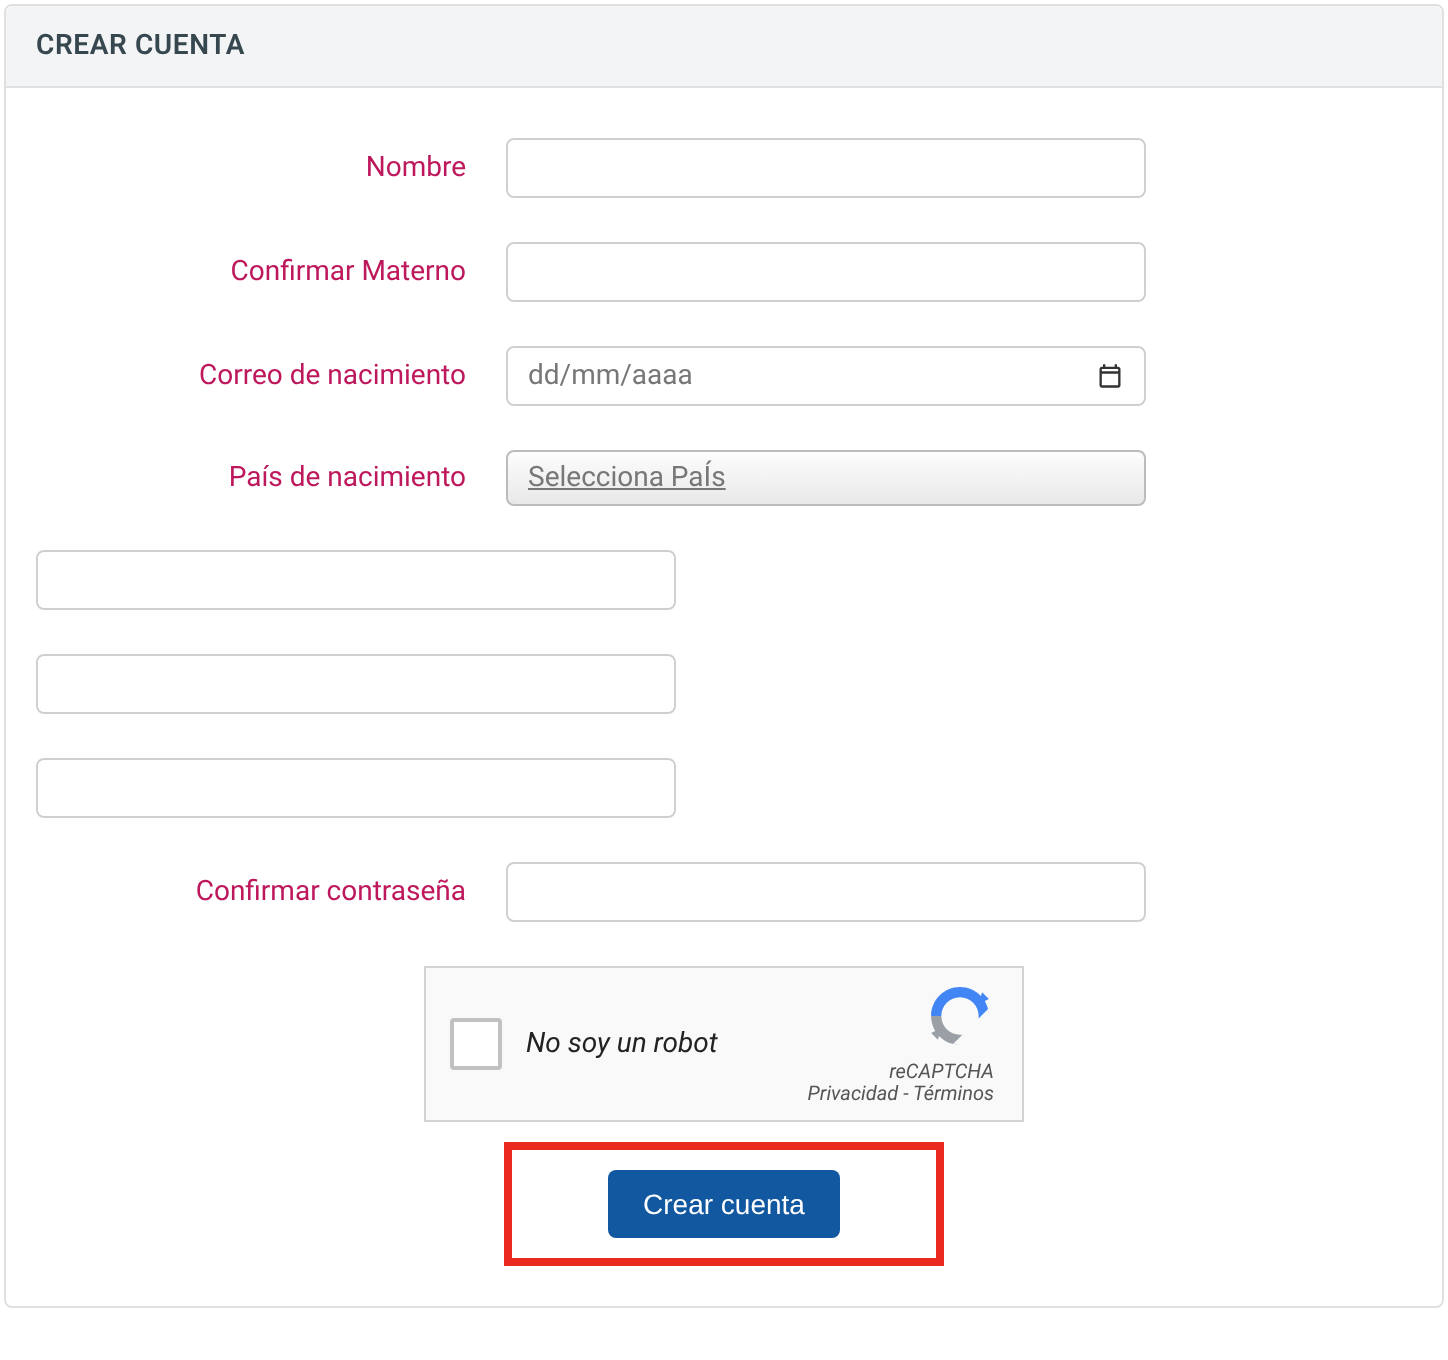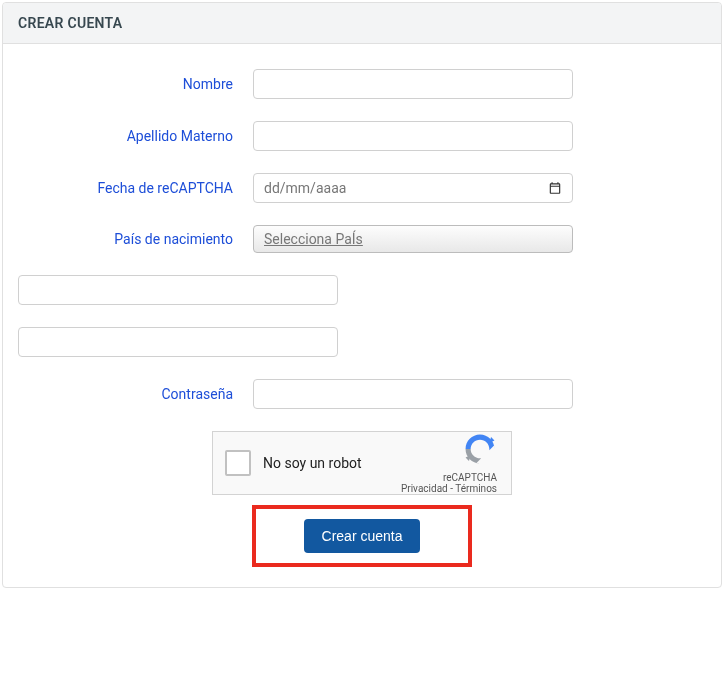--- a/index.html
+++ b/index.html
@@ -34,21 +34,21 @@
     }
     .form-row {
       display: flex;
       align-items: center;
       margin-bottom: 22px;
     }
     .form-label {
       width: 235px;
       text-align: right;
       padding-right: 20px;
-      color: #1d4ed8;
+      color: #be185d;
       font-size: 14px;
     }
     .form-control {
       width: 320px;
       height: 30px;
       border: 1px solid #d0d0d0;
       border-radius: 4px;
       padding: 4px 10px;
       font-size: 14px;
       color: #555;
@@ -85,27 +85,28 @@
       gap: 38px;
     }
     .captcha-row {
       display: flex;
       justify-content: center;
       margin-top: 20px;
       margin-bottom: 10px;
     }
     .captcha-box {
       width: 300px;
-      height: 64px;
+      height: 78px;
       border: 1px solid #d3d3d3;
       background: #f9f9f9;
       display: flex;
       align-items: center;
       padding: 0 12px;
       position: relative;
+      font-style: italic;
     }
     .captcha-check {
       width: 26px;
       height: 26px;
       border: 2px solid #c1c1c1;
       border-radius: 2px;
       background: #fff;
       cursor: pointer;
       flex-shrink: 0;
     }
@@ -168,26 +169,26 @@
   </div>
   <div class="panel-body">
 
     <div class="form-row">
       <label class="form-label">Nombre</label>
       <input class="form-control" type="text" value="" style="">
     </div>
 
 
     <div class="form-row">
-      <label class="form-label">Apellido Materno</label>
+      <label class="form-label">Confirmar Materno</label>
       <input class="form-control" type="text" value="" style="">
     </div>
 
     <div class="form-row">
-      <label class="form-label">Fecha de reCAPTCHA</label>
+      <label class="form-label">Correo de nacimiento</label>
       <div class="date-control">
         <span>dd/mm/aaaa</span>
         <svg class="calendar-icon" viewBox="0 0 24 24">
           <path d="M19 4h-1V2h-2v2H8V2H6v2H5c-1.1 0-2 .9-2 2v14c0 1.1.9 2 2 2h14c1.1 0 2-.9 2-2V6c0-1.1-.9-2-2-2zm0 16H5V10h14v10zm0-12H5V6h14v2z"></path>
         </svg>
       </div>
     </div>
 
     <div class="form-row">
       <label class="form-label">País de nacimiento</label>
@@ -198,24 +199,27 @@
 
     <div class="form-row">
       <input class="form-control" type="email" value="" style="">
     </div>
 
     <div class="form-row">
       <input class="form-control" type="email" value="" style="">
     </div>
 
     <div class="form-row">
-      <label class="form-label">Contraseña</label>
       <input class="form-control" type="password" value="" style="">
     </div>
 
+    <div class="form-row">
+      <label class="form-label">Confirmar contraseña</label>
+      <input class="form-control" type="password" value="" style="">
+    </div>
 
     <div class="captcha-row">
       <div class="captcha-box">
         <div class="captcha-check"></div>
         <div class="captcha-text">No soy un robot</div>
         <div class="captcha-badge">
           <svg class="captcha-logo" viewBox="0 0 40 40">
             <path fill="#4285f4" d="M37 20c0-1.4-.2-2.8-.5-4.1L31 21.4v-1.4c0-6.1-4.9-11-11-11V3c9.4 0 17 7.6 17 17z"></path>
             <path fill="#9aa0a6" d="M20 37c-1.4 0-2.8-.2-4.1-.5l5.5-5.5H20c-6.1 0-11-4.9-11-11H3c0 9.4 7.6 17 17 17z"></path>
             <path fill="#4285f4" d="M3 20c0-9.4 7.6-17 17-17v6c-6.1 0-11 4.9-11 11H3z"></path>

